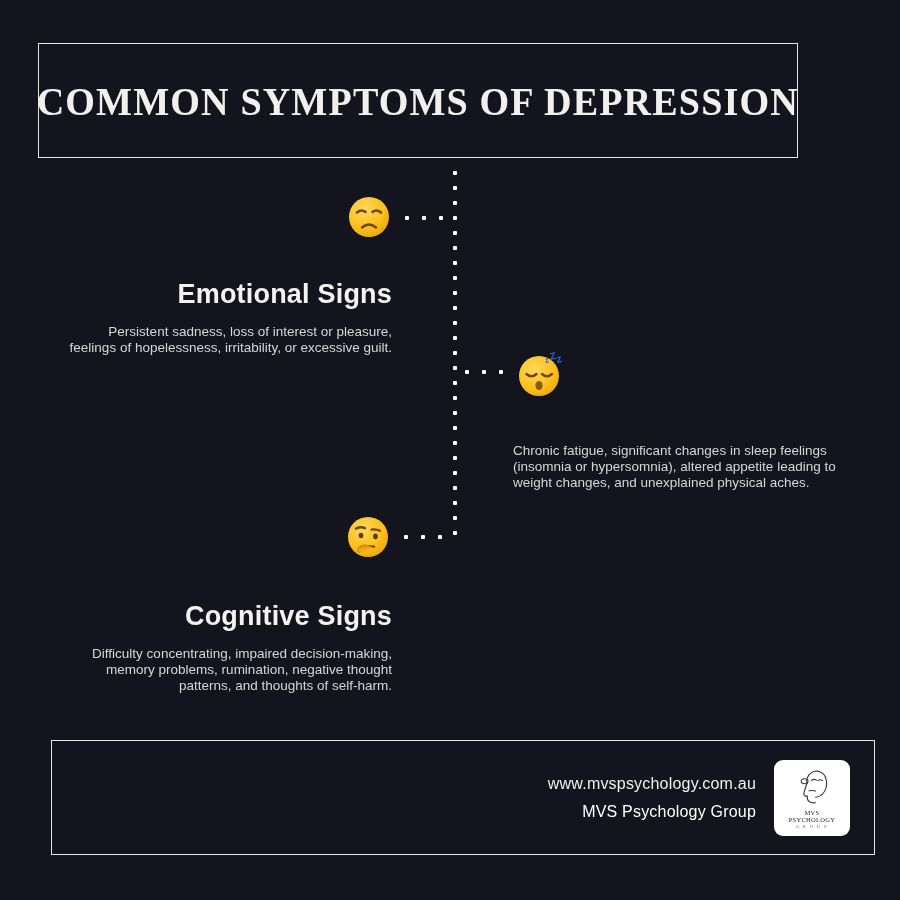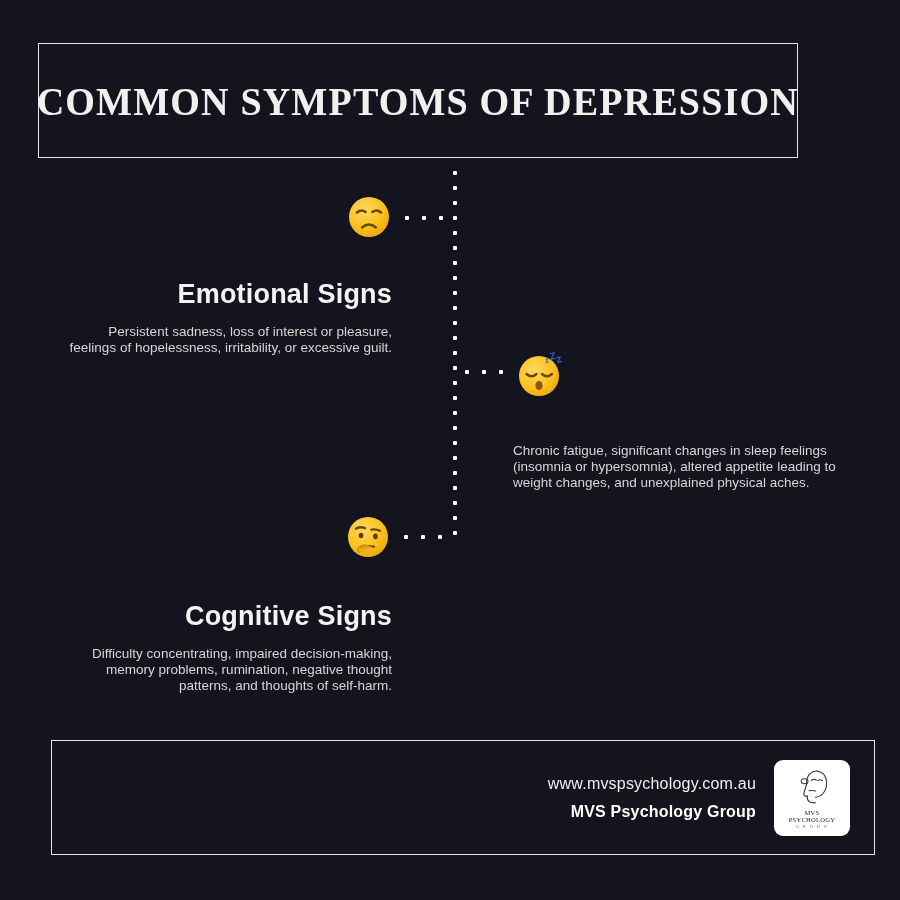--- a/index.html
+++ b/index.html
@@ -130,21 +130,21 @@
   .footer-url {
     font-family: "Liberation Sans", sans-serif;
     font-size: 16px;
     color: #f1efec;
     letter-spacing: 0.2px;
     margin-bottom: 10px;
   }
   .footer-name {
     font-family: "Liberation Sans", sans-serif;
     font-size: 16px;
-    font-weight: bold;
+    font-weight: normal;
     color: #ffffff;
     letter-spacing: 0.2px;
   }
   .logo-card {
     width: 76px;
     height: 76px;
     background: #ffffff;
     border-radius: 9px;
     display: flex;
     flex-direction: column;

